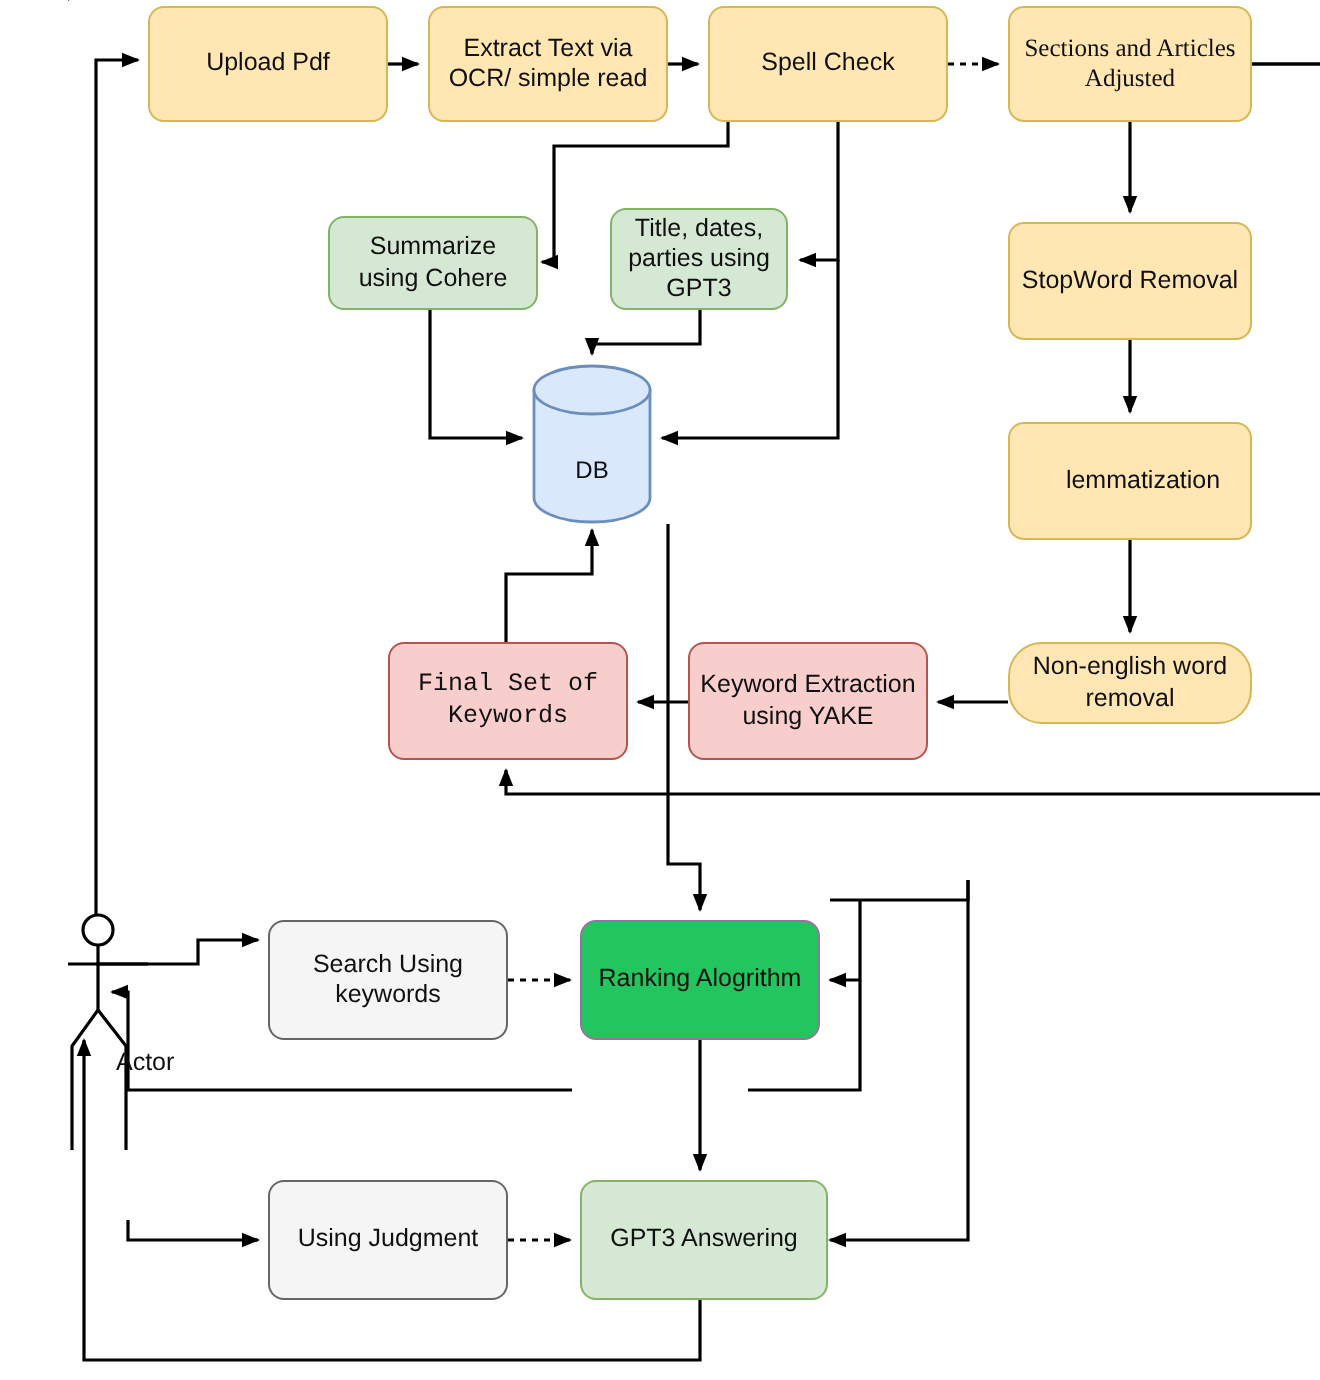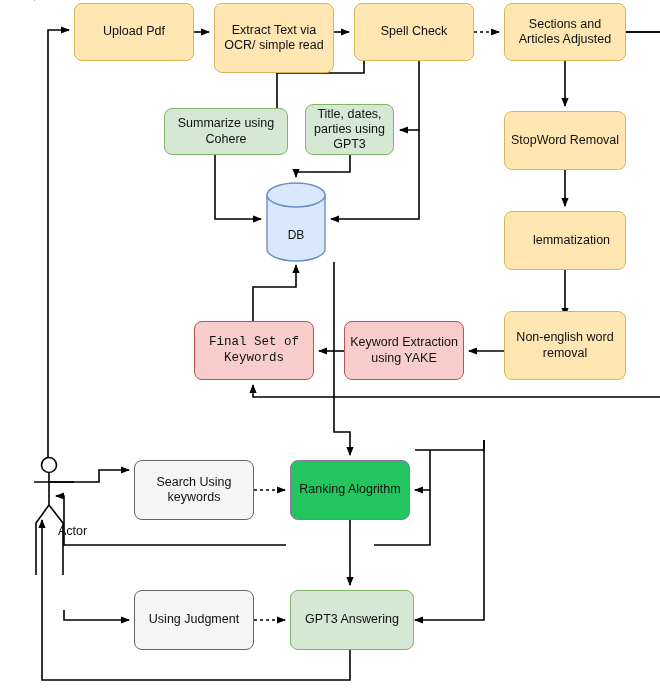--- a/index.html
+++ b/index.html
@@ -78,33 +78,33 @@
       <circle cx="15" cy="465" r="7.5"></circle>
       <path d="M15,473 L15,505"></path>
       <path d="M0,482 L40,482"></path>
       <path d="M15,505 L2,523 L2,575"></path>
       <path d="M15,505 L29,523 L29,575"></path>
     </g>
   </svg>
 
   <div class="node n-yellow" style="left:40px;top:3px;width:120px;height:58px;">Upload Pdf</div>
 
-  <div class="node n-yellow" style="left:180px;top:3px;width:120px;height:70px;">Extract Text via OCR/ simple read</div>
+  <div class="node n-yellow" style="left:180px;top:3px;width:120px;height:58px;">Extract Text via OCR/ simple read</div>
 
   <div class="node n-yellow" style="left:320px;top:3px;width:120px;height:58px;">Spell Check</div>
 
-  <div class="node n-yellow" style="left:470px;top:3px;width:122px;height:58px;">Sections and Articles Adjusted</div>
+  <div class="node n-yellow" style="left:470px;top:3px;width:122px;height:58px;font-family:Liberation Serif, serif;">Sections and Articles Adjusted</div>
 
   <div class="node n-yellow" style="left:470px;top:111px;width:122px;height:59px;">StopWord Removal</div>
 
   <div class="node n-yellow" style="left:470px;top:211px;width:122px;height:59px;padding-left:17px;">lemmatization</div>
 
-  <div class="node n-yellow" style="left:470px;top:311px;width:122px;height:69px;">Non-english word removal</div>
+  <div class="node n-yellow" style="left:470px;top:321px;width:122px;height:41px;border-radius:17px;">Non-english word removal</div>
 
-  <div class="node n-green" style="left:130px;top:108px;width:124px;height:47px;">Summarize using Cohere</div>
+  <div class="node n-green" style="left:130px;top:108px;width:105px;height:47px;">Summarize using Cohere</div>
 
   <div class="node n-green" style="left:271px;top:104px;width:89px;height:51px;">Title, dates, parties using GPT3</div>
 
   <div class="node n-red" style="left:160px;top:321px;width:120px;height:59px;font-family:Liberation Mono, monospace;">Final Set of Keywords</div>
 
   <div class="node n-red" style="left:310px;top:321px;width:120px;height:59px;">Keyword Extraction using YAKE</div>
 
   <div class="node n-grey" style="left:100px;top:460px;width:120px;height:60px;">Search Using keywords</div>
 
   <div class="node n-purple" style="left:256px;top:460px;width:120px;height:60px;">Ranking Alogrithm</div>

